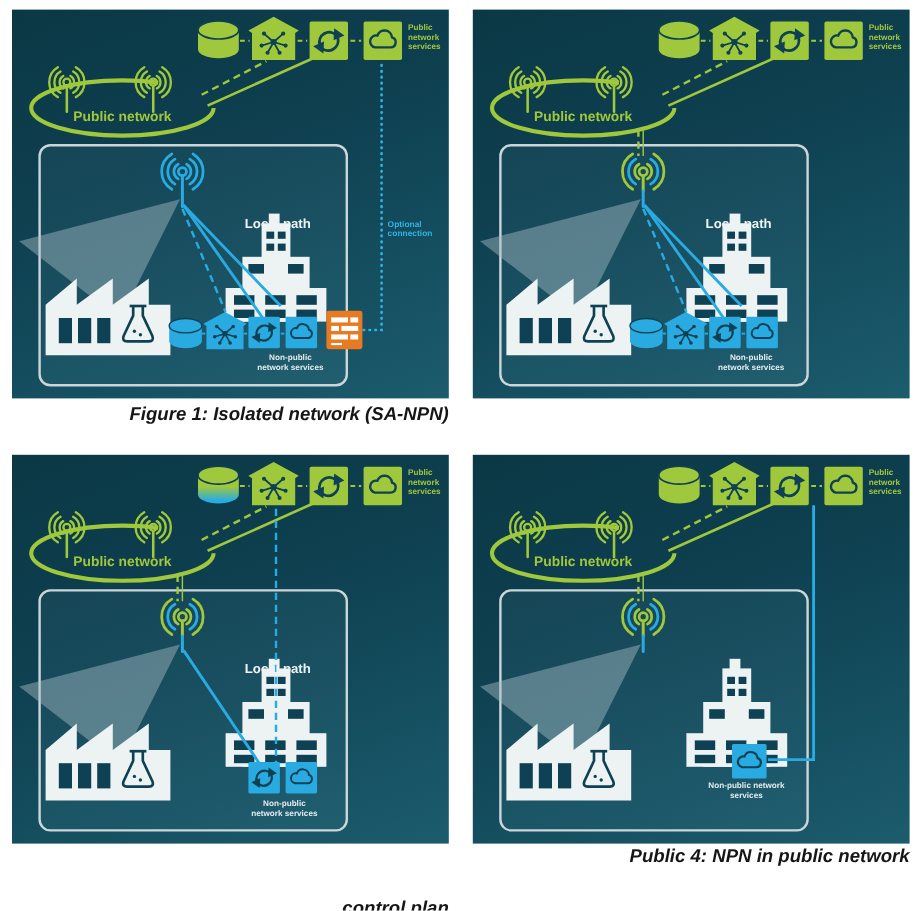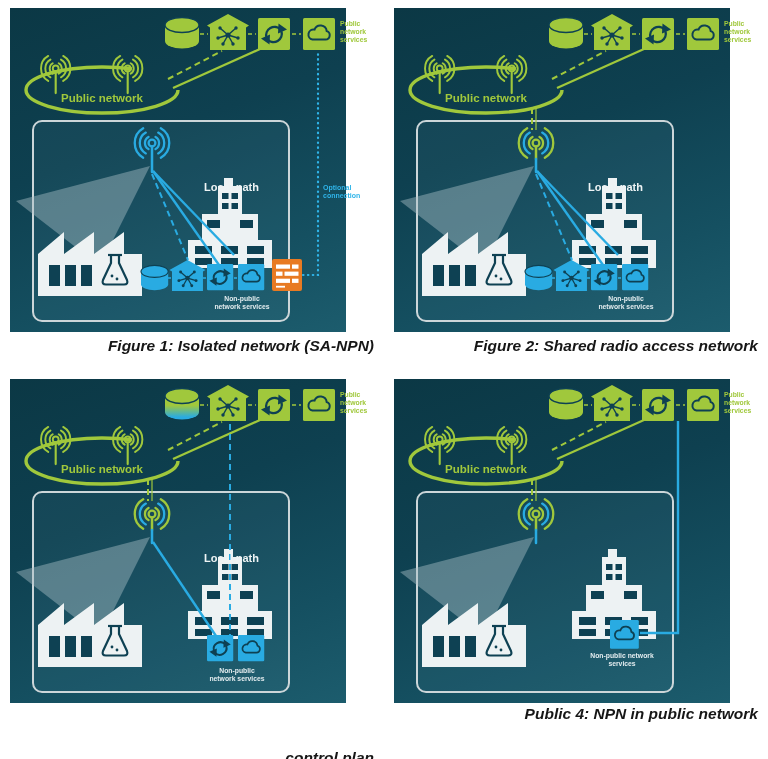--- a/index.html
+++ b/index.html
@@ -1,18 +1,18 @@
 <!DOCTYPE html>
 <html><head>
 <meta charset="utf-8">
 <style>
   html,body{margin:0;padding:0;background:#ffffff;}
   #stage{position:relative;width:768px;height:759px;background:#ffffff;overflow:hidden;
          font-family:"Liberation Sans",sans-serif;}
-  .panel{position:absolute;width:336px;height:324px;
+  .panel{position:absolute;width:364px;height:324px;
          background:linear-gradient(160deg,#0b3845 0%,#0e4050 40%,#155061 75%,#1c5c6d 100%);}
   .p1{left:10px;top:8px;} .p2{left:394px;top:8px;}
   .p3{left:10px;top:379px;} .p4{left:394px;top:379px;}
   .inner-box{position:absolute;left:22px;top:112px;width:254px;height:198px;
              border:2.5px solid #ccd6d9;border-radius:10px;
              background:rgba(96,160,175,0.10);}
   .psvg{position:absolute;left:0;top:0;width:364px;height:324px;overflow:visible;}
   .lbl{position:absolute;line-height:1.18;}
   .pub-srv{left:330px;top:12px;width:40px;font-size:6.8px;font-weight:700;color:#a0c83c;}
   .pub-net{left:30px;top:84px;width:124px;text-align:center;font-size:11.5px;font-weight:700;color:#a0c83c;}
@@ -403,16 +403,15 @@
       <g transform="translate(120,118)">
           <use href="#ant-s"></use>
         </g>
     </svg>
     <div class="lbl pub-srv">Public network services</div>
     <div class="lbl pub-net">Public network</div>
     <div class="lbl npn-srv pos4">Non-public network services</div>
   </div>
 
   <div class="caption cap1">Figure 1: Isolated network (SA-NPN)</div>
-  <div class="caption cap2">Figure 2: Shared radio access network</div>
   <div class="caption cap3b">control plan</div>
   <div class="caption cap4">Public 4: NPN in public network</div>
 </div>
 
 </body></html>

